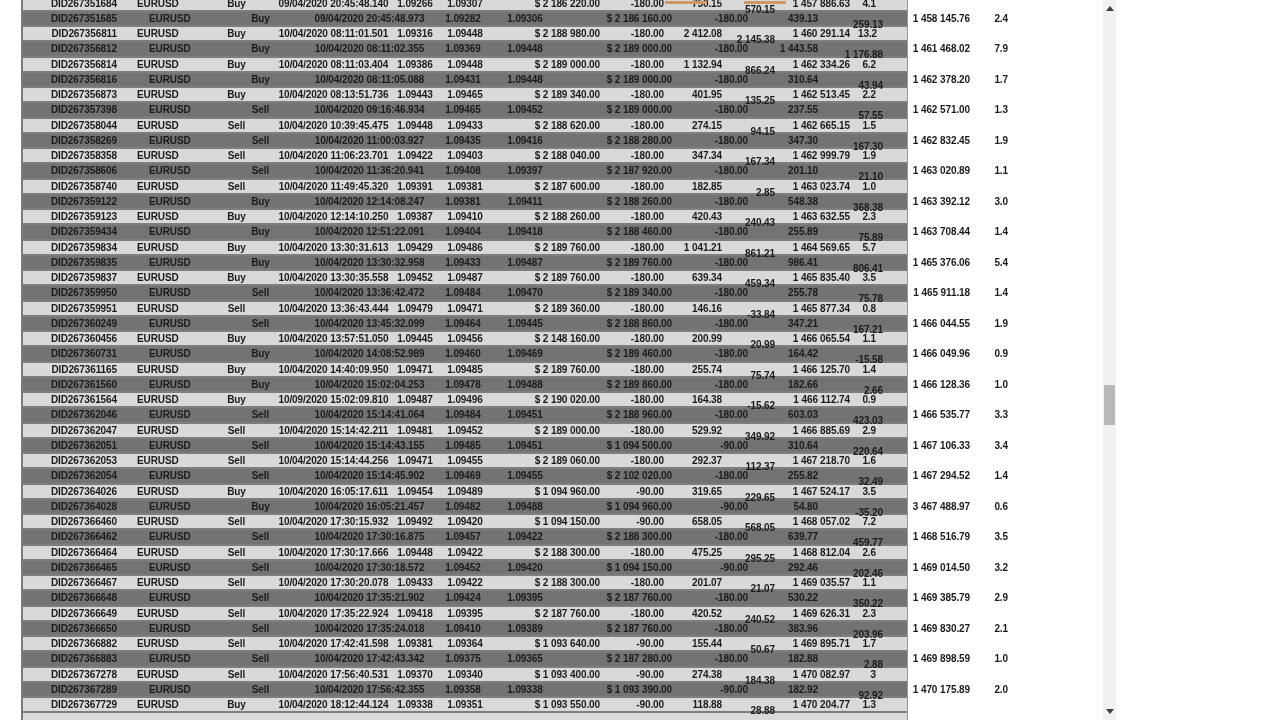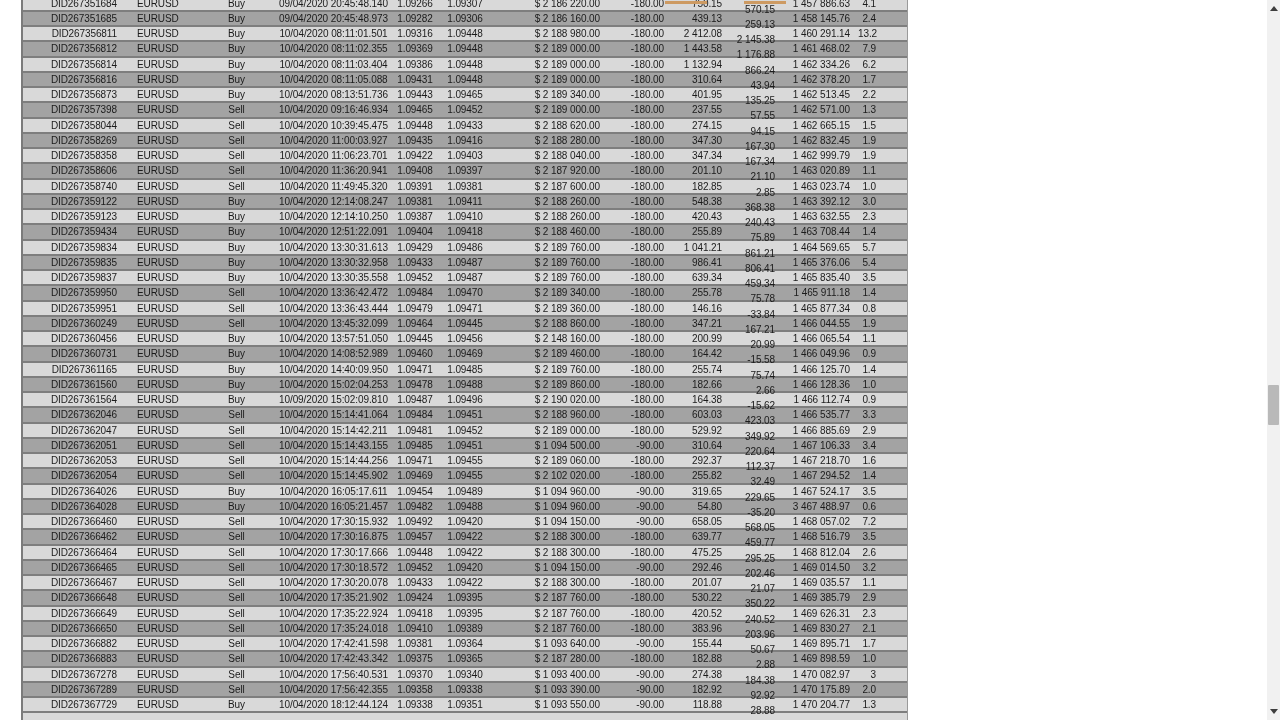--- a/index.html
+++ b/index.html
@@ -1,27 +1,27 @@
 <!DOCTYPE html>
 <html><head>
 <meta charset="utf-8">
 <style>
   html,body{margin:0;padding:0;background:#ffffff;}
   body{width:1280px;height:720px;overflow:hidden;position:relative;
        font-family:"Liberation Sans","DejaVu Sans",sans-serif;}
-  .app{position:absolute;left:0;top:0;width:1280px;height:720px;overflow:hidden;}
+  .app{position:absolute;left:0;top:0;width:1116px;height:720px;overflow:hidden;font-weight:bold;}
 
   
   .table{position:absolute;left:21px;top:-3.5px;width:884px;
          border-left:2px solid #7b7b7b;border-right:1px solid #9a9a9a;}
   .row{display:flex;align-items:center;height:15.25px;box-sizing:border-box;
        border-bottom:2px solid #7e7e7e;font-size:10px;letter-spacing:-0.1px;
        color:#1b1b1b;white-space:nowrap;}
   .row.shaded{background:#d9d9d9;}
-  .row.plain{background:#a3a3a3;}
+  .row.plain{background:#737373;gap:12px;}
   .cell{flex:0 0 auto;box-sizing:border-box;overflow:visible;}
   .c0{width:102px;text-align:right;padding-right:8px;}
   .c1{width:88px;text-align:left;padding-left:12px;}
   .c2{width:47px;text-align:center;}
   .c3{width:133px;text-align:center;padding-left:14px;}
   .c4{width:44px;text-align:center;}
   .c5{width:56px;text-align:center;}
   .c6{width:115px;text-align:right;padding-right:8px;}
   .c7{width:64px;text-align:right;padding-right:8px;}
   .c8{width:58px;text-align:right;padding-right:8px;}

